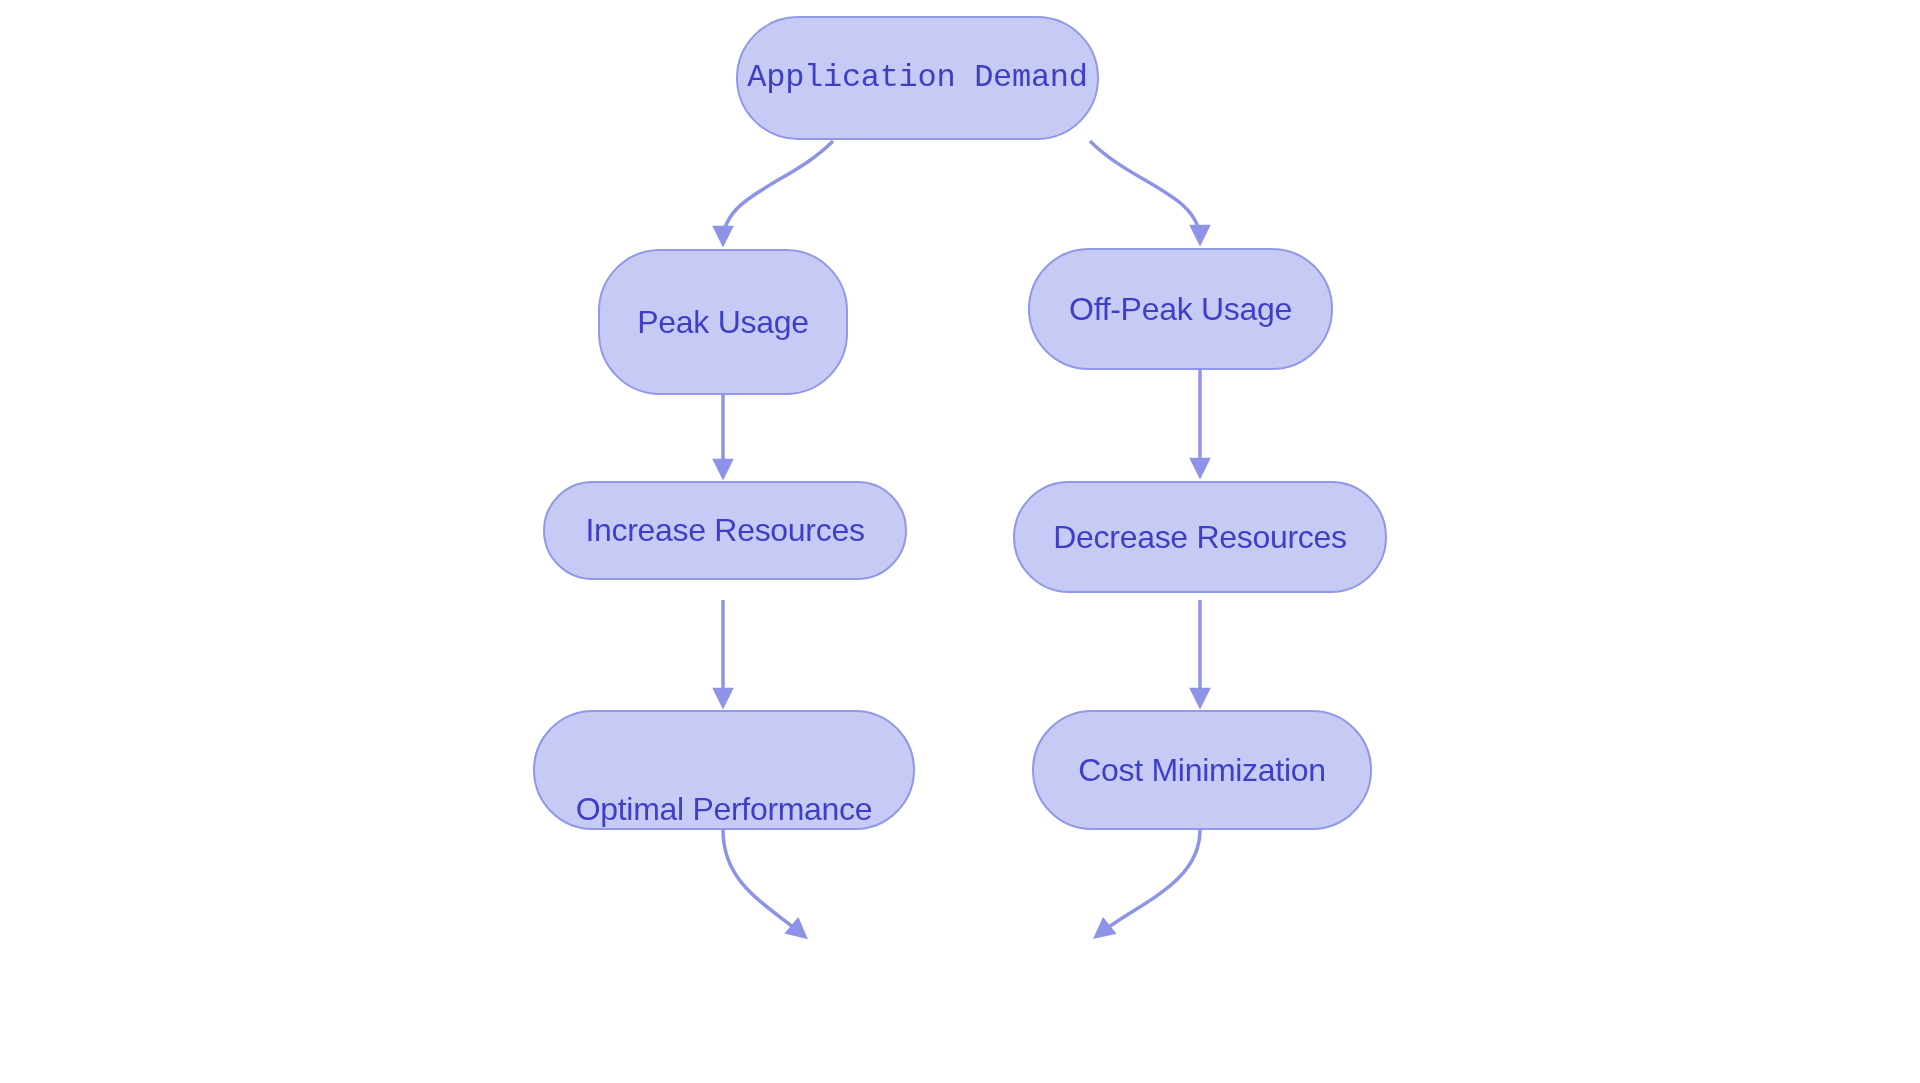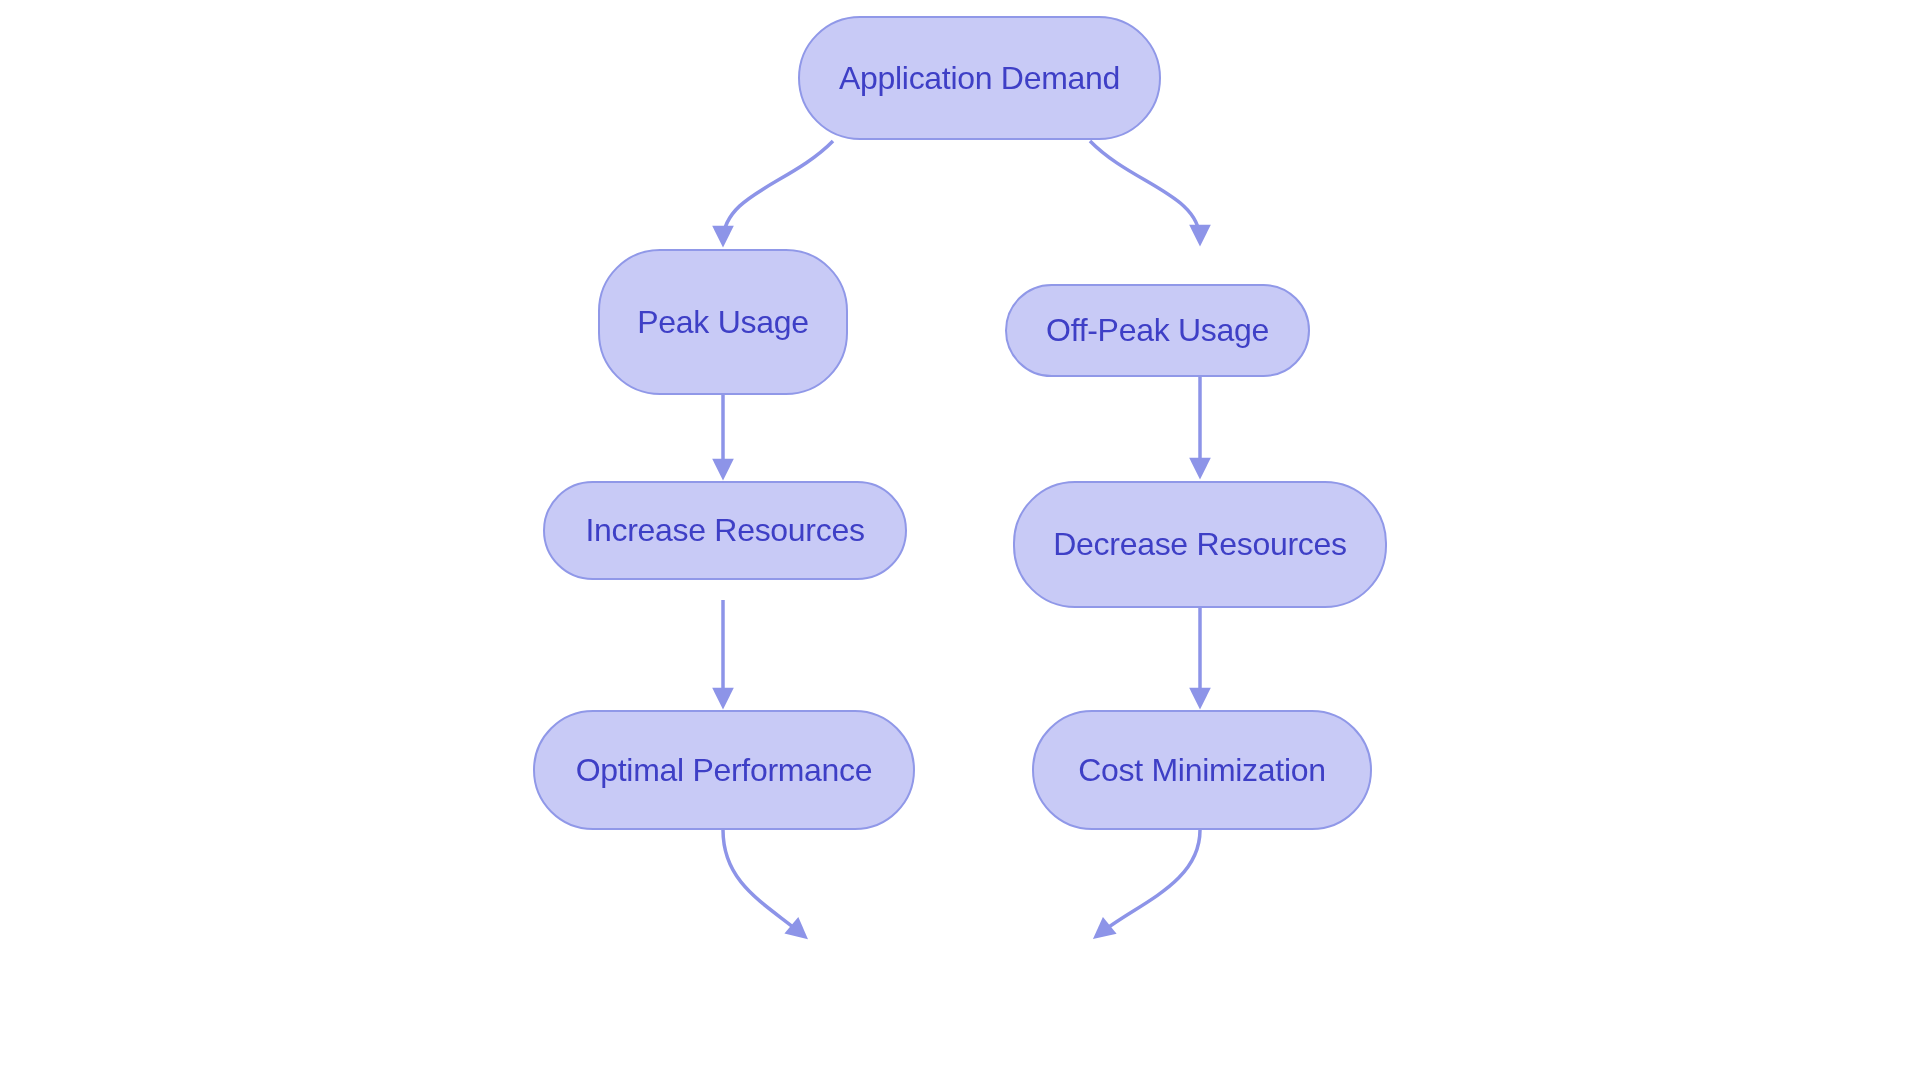--- a/index.html
+++ b/index.html
@@ -51,26 +51,26 @@
     text-align: center;
   }
   .node-label {
     color: var(--node-text, #3e3fc6);
     font-size: 32px;
     line-height: 1.2;
     letter-spacing: -0.3px;
     white-space: nowrap;
   }
   
-  .n-application-demand            { left: 798px;  top: 16px;  width: 363px; height: 124px; }
+  .n-application-demand            { left: 736px;  top: 16px;  width: 363px; height: 124px; font-family: Liberation Mono, monospace; }
   .n-peak-usage                    { left: 598px;  top: 249px; width: 250px; height: 146px; }
-  .n-off-peak-usage                { left: 1005px; top: 248px; width: 305px; height: 93px; margin-top: 36px; }
+  .n-off-peak-usage                { left: 1028px; top: 248px; width: 305px; height: 122px; }
   .n-increase-resources            { left: 543px;  top: 481px; width: 364px; height: 99px; }
-  .n-decrease-resources            { left: 1013px; top: 481px; width: 374px; height: 127px; align-items: center; }
-  .n-optimal-performance           { left: 533px;  top: 710px; width: 382px; height: 120px; }
+  .n-decrease-resources            { left: 1013px; top: 481px; width: 374px; height: 112px; align-items: center; }
+  .n-optimal-performance           { left: 533px;  top: 710px; width: 382px; height: 120px; align-items: flex-end; }
   .n-cost-minimization             { left: 1032px; top: 710px; width: 340px; height: 120px; }
   .n-improved-operational-efficiency { left: 693px; top: 942px; width: 534px; height: 118px; }
 </style>
 </head>
 <body>
 
 <div class="canvas">
 
   <svg class="edges-layer" viewBox="0 0 1920 1083" xmlns="http://www.w3.org/2000/svg">
     <defs>

